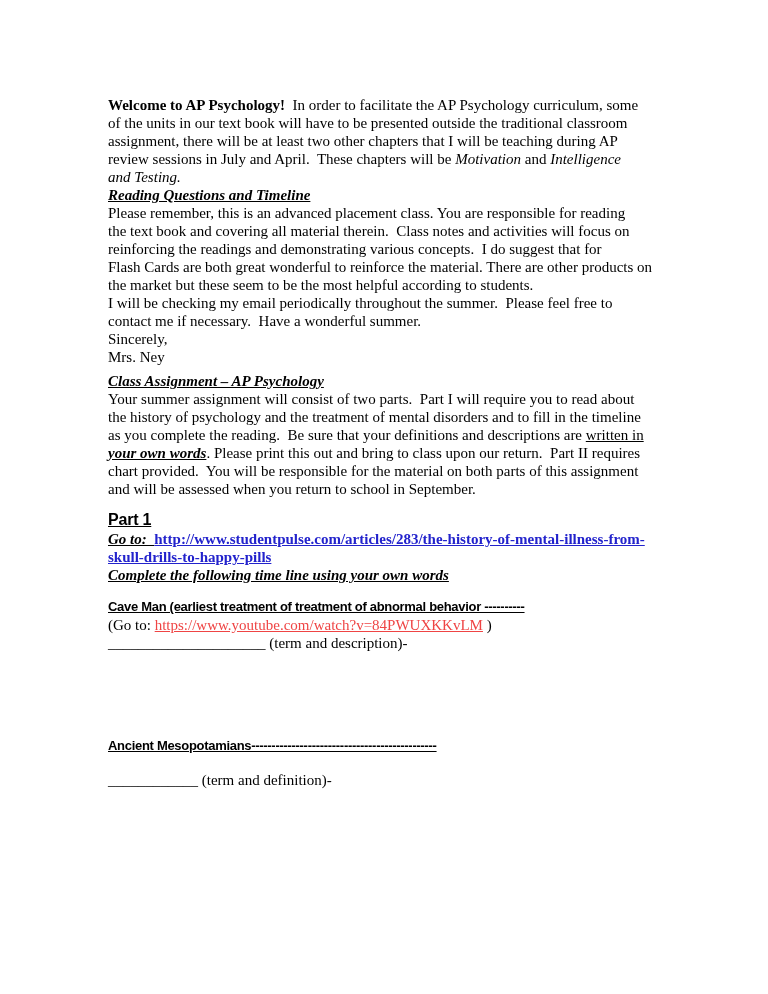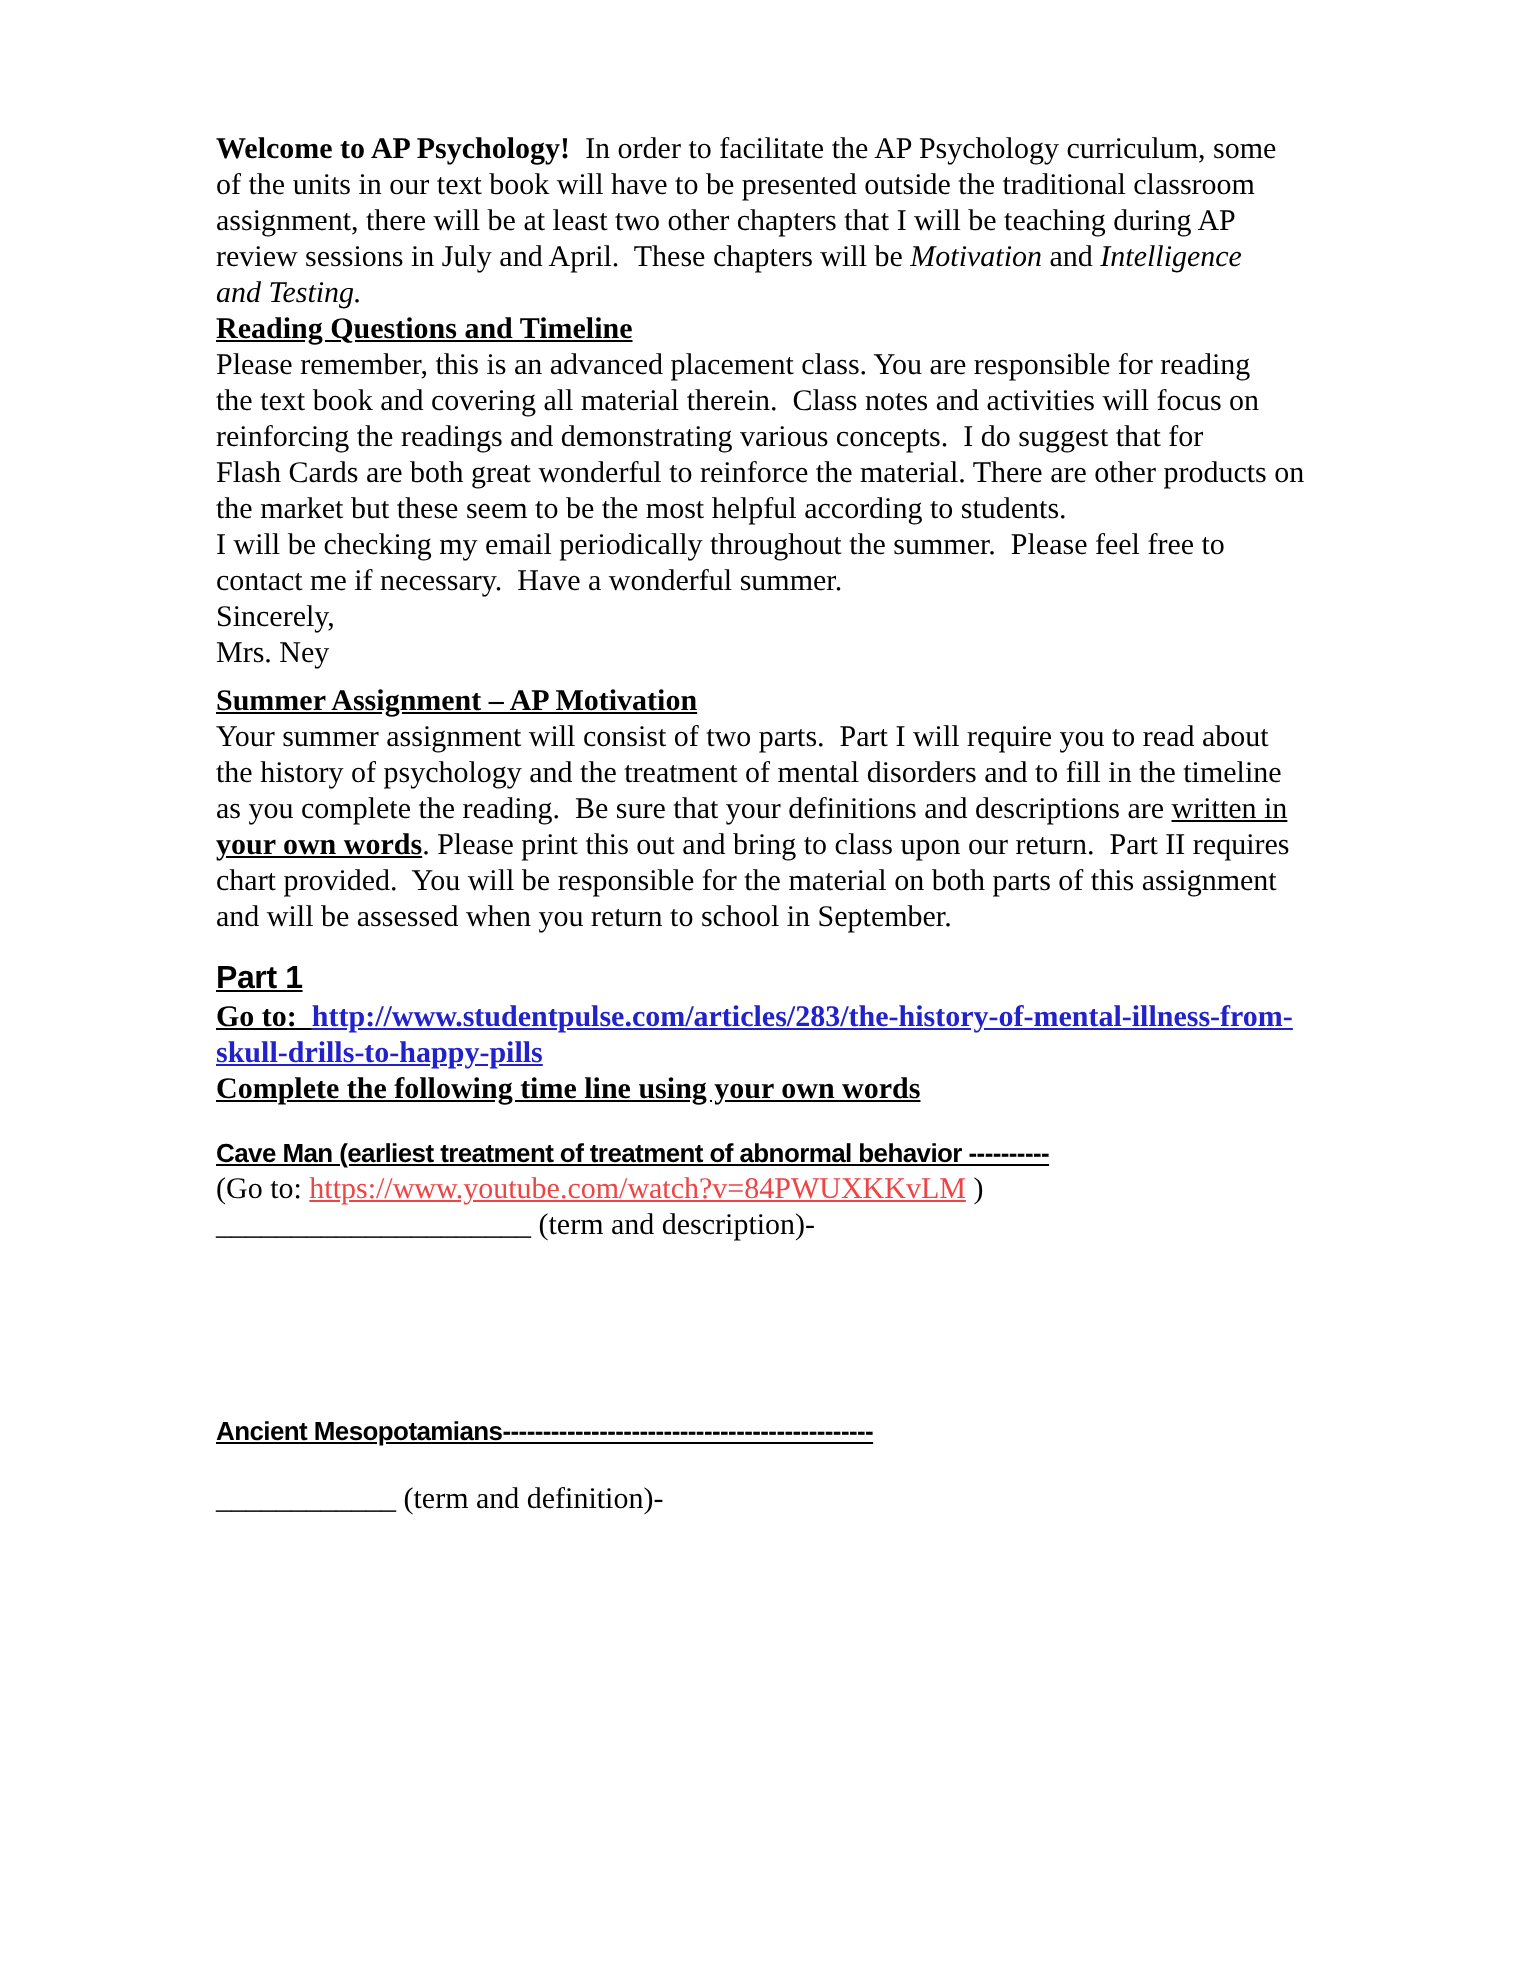--- a/index.html
+++ b/index.html
@@ -4,32 +4,32 @@
 <style>
   html,body{margin:0;padding:0;background:#ffffff;}
   .page{
     position:relative;
     width:768px;height:994px;
     background:#ffffff;
     overflow:hidden;
   }
   .doc{
     box-sizing:border-box;
-    padding:66px 0 0 108px;
+    padding:96px 0 0 108px;
     width:768px;
     font-family:"Liberation Serif", serif;
     font-size:15px;
     line-height:18px;
     color:#000000;
   }
   .line{white-space:pre;}
   .b{font-weight:bold;}
   .i{font-style:italic;}
   .u{text-decoration:underline;}
-  .bu{font-weight:bold;text-decoration:underline;}
+  .bu{font-weight:bold;text-decoration:underline;font-style:italic;}
   .link{color:#ef4444;text-decoration:underline;cursor:pointer;}
   .linkb{color:#2222cc;font-weight:bold;text-decoration:underline;cursor:pointer;}
   a{color:inherit;}
   .hand{
     font-family:"Liberation Sans", sans-serif;
     font-weight:bold;
     font-size:13px;
     letter-spacing:-0.3px;
     text-decoration:underline;
     line-height:18px;
@@ -64,21 +64,21 @@
     <div class="line">Please remember, this is an advanced placement class. You are responsible for reading</div>
     <div class="line">the text book and covering all material therein.  Class notes and activities will focus on</div>
     <div class="line">reinforcing the readings and demonstrating various concepts.  I do suggest that for</div>
     <div class="line">Flash Cards are both great wonderful to reinforce the material. There are other products on</div>
     <div class="line">the market but these seem to be the most helpful according to students.</div>
     <div class="line">I will be checking my email periodically throughout the summer.  Please feel free to</div>
     <div class="line">contact me if necessary.  Have a wonderful summer.</div>
     <div class="line">Sincerely,</div>
     <div class="line">Mrs. Ney</div>
 
-    <div class="line mt-heading"><span class="bu">Summer Assignment – AP Motivation</span></div>
+    <div class="line mt-heading"><span class="bu">Class Assignment – AP Psychology</span></div>
     <div class="line">Your summer assignment will consist of two parts.  Part I will require you to read about</div>
     <div class="line">the history of psychology and the treatment of mental disorders and to fill in the timeline</div>
     <div class="line"><span>as you complete the reading.  Be sure that your definitions and descriptions are </span><span class="u">written in</span></div>
     <div class="line"><span class="bu">your own words</span><span>. Please print this out and bring to class upon our return.  Part II requires</span></div>
     <div class="line">chart provided.  You will be responsible for the material on both parts of this assignment</div>
     <div class="line">and will be assessed when you return to school in September.</div>
 
     <div class="line part1-heading">Part 1</div>
     <div class="line"><span class="bu">Go to:  </span><a class="linkb">http://www.studentpulse.com/articles/283/the-history-of-mental-illness-from-</a></div>
     <div class="line"><a class="linkb">skull-drills-to-happy-pills</a></div>

